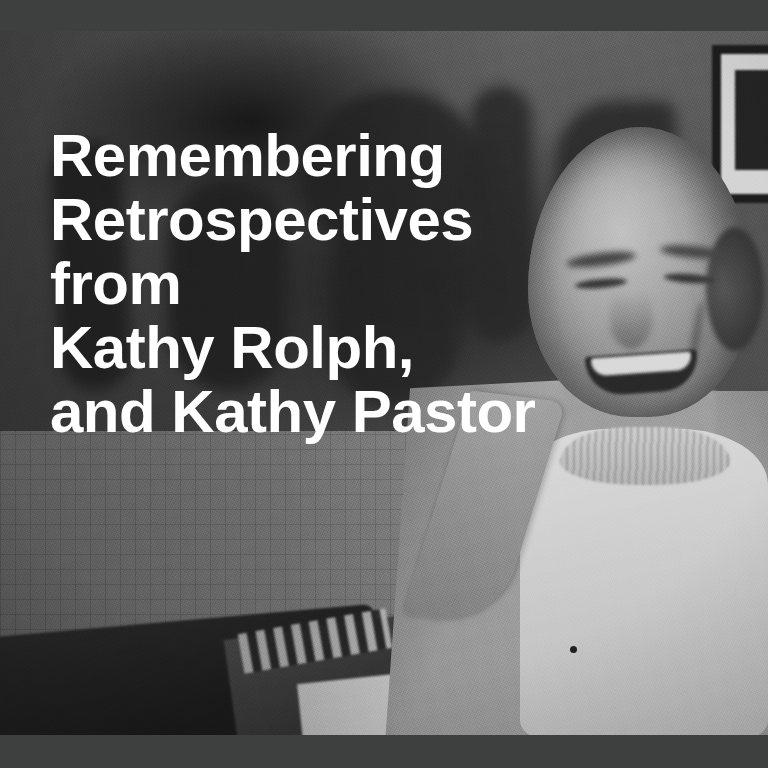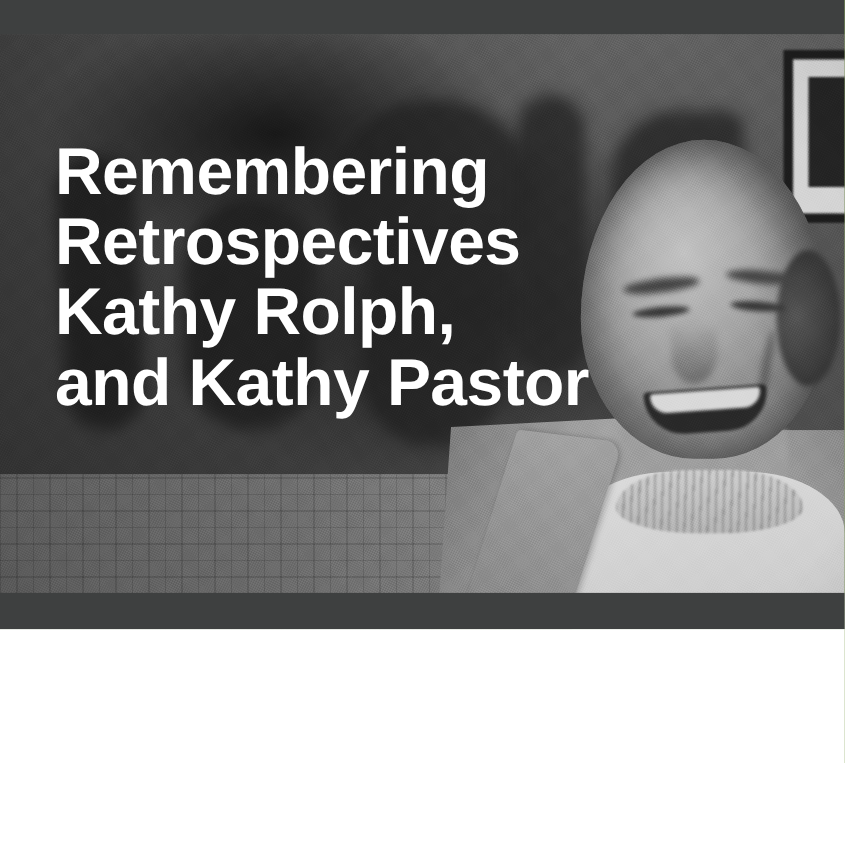--- a/index.html
+++ b/index.html
@@ -9,23 +9,23 @@
     background: #ffffff;
   }
   body {
     font-family: "Liberation Sans", sans-serif;
   }
 
   
   .card {
     position: relative;
     width: 768px;
-    height: 572px;
+    height: 768px;
     overflow: hidden;
-    background: #4d7c0f;
+    background: #701a75;
   }
 
   
   .bar {
     position: absolute;
     left: 0;
     width: 768px;
     background: #3e4040;
     z-index: 40;
   }
@@ -357,17 +357,18 @@
     <div class="vignette"></div>
     <div class="grain"></div>
   </div>
 
   <div class="bar bar-top"></div>
   <div class="bar bar-bottom"></div>
 
   <div class="title-block">
     <div class="title-line">Remembering</div>
     <div class="title-line">Retrospectives</div>
+    <div class="title-line">from</div>
     <div class="title-line">Kathy Rolph,</div>
     <div class="title-line">and Kathy Pastor</div>
   </div>
 
 </div>
 
 </body></html>

